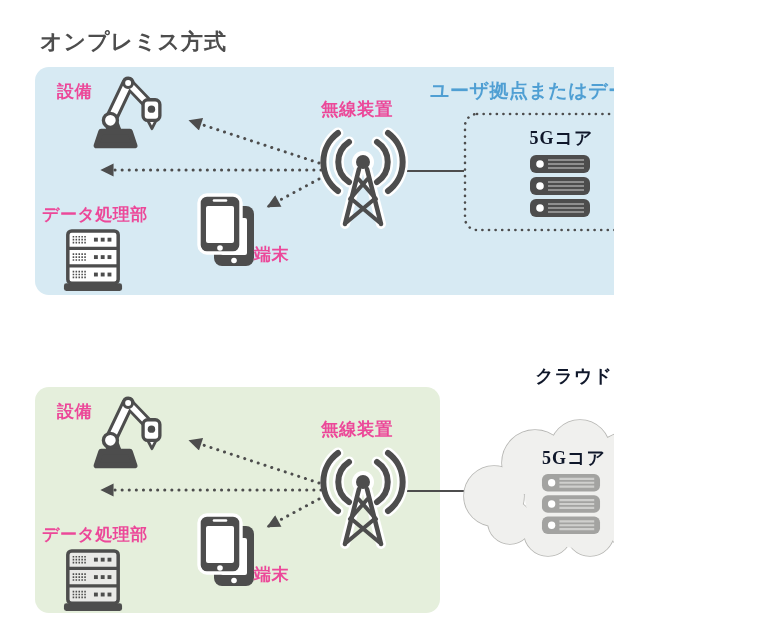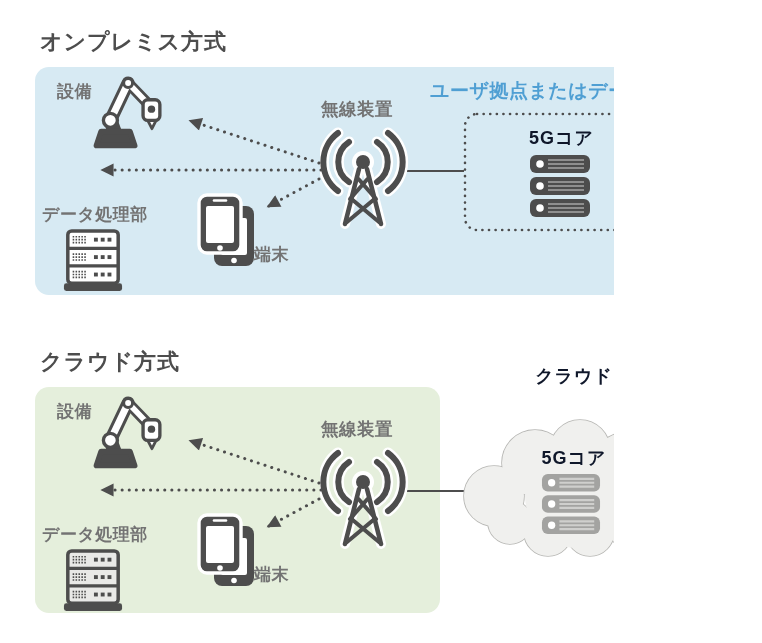--- a/index.html
+++ b/index.html
@@ -1,23 +1,23 @@
 <!DOCTYPE html>
 <html><head>
 <meta charset="utf-8">
 <style>
   html,body{margin:0;padding:0;background:#ffffff;}
   .stage{position:relative;width:614px;height:643px;background:#ffffff;
-         font-family:Liberation Sans, sans-serif;overflow:hidden;}
+         font-family:Liberation Serif, serif;overflow:hidden;}
   .abs{position:absolute;}
   .sec-title{font-size:22px;font-weight:700;color:#4d4d4d;letter-spacing:1px;white-space:nowrap;}
   .panel{border-radius:14px;}
   .panel-blue{background:#d7eaf3;}
   .panel-green{background:#e5efdc;}
-  .lbl{font-size:17px;font-weight:700;color:#737373;white-space:nowrap;letter-spacing:0.5px;}
+  .lbl{font-size:17px;font-weight:700;color:#ec4899;white-space:nowrap;letter-spacing:0.5px;}
   .loc-blue{font-size:19px;font-weight:700;color:#4f9fd3;text-align:center;white-space:nowrap;letter-spacing:0.5px;}
   .core-lbl{font-size:18px;font-weight:700;color:#0f172a;text-align:center;white-space:nowrap;letter-spacing:1px;}
   .hline{background:#4d4d4d;height:2.4px;}
   svg{display:block;}
 </style>
 </head>
 <body>
 
 <div class="stage">
 
@@ -146,21 +146,20 @@
   </svg>
 
   <svg class="abs" style="left:35px;top:67px;" width="688" height="228">
     <g stroke="#4d4d4d" stroke-width="3" stroke-linecap="round" stroke-dasharray="0.1 7" fill="none">
       <path d="M284,96 L156,54" marker-end="url(#arrw)"></path>
       <path d="M286,103 L68,103" marker-end="url(#arrw)"></path>
       <path d="M284,112 L234,139" marker-end="url(#arrw)"></path>
     </g>
   </svg>
 
-  <div class="abs sec-title" style="left:40px;top:347px;">クラウド方式</div>
 
   <div class="abs panel panel-green" style="left:35px;top:387px;width:405px;height:226px;"></div>
 
   <div class="abs hline" style="left:402px;top:490px;width:62px;"></div>
 
   <svg class="abs" style="left:452px;top:408px;" width="244" height="160" viewBox="0 0 244 160">
     <g fill="#f0f0ee" stroke="#b7b7b4" stroke-width="1.6">
       <circle cx="42" cy="88" r="30"></circle>
         <circle cx="83" cy="55" r="33"></circle>
       <circle cx="128" cy="42" r="30"></circle>

